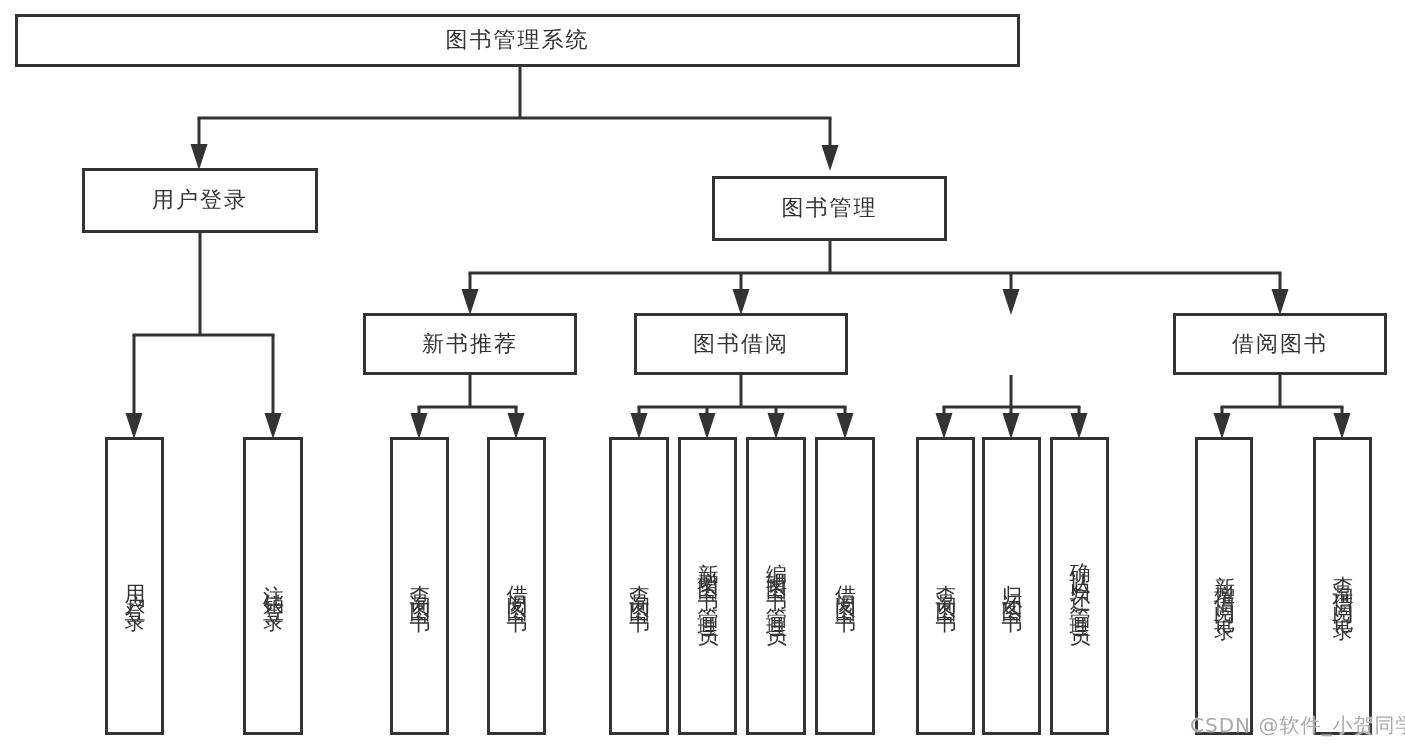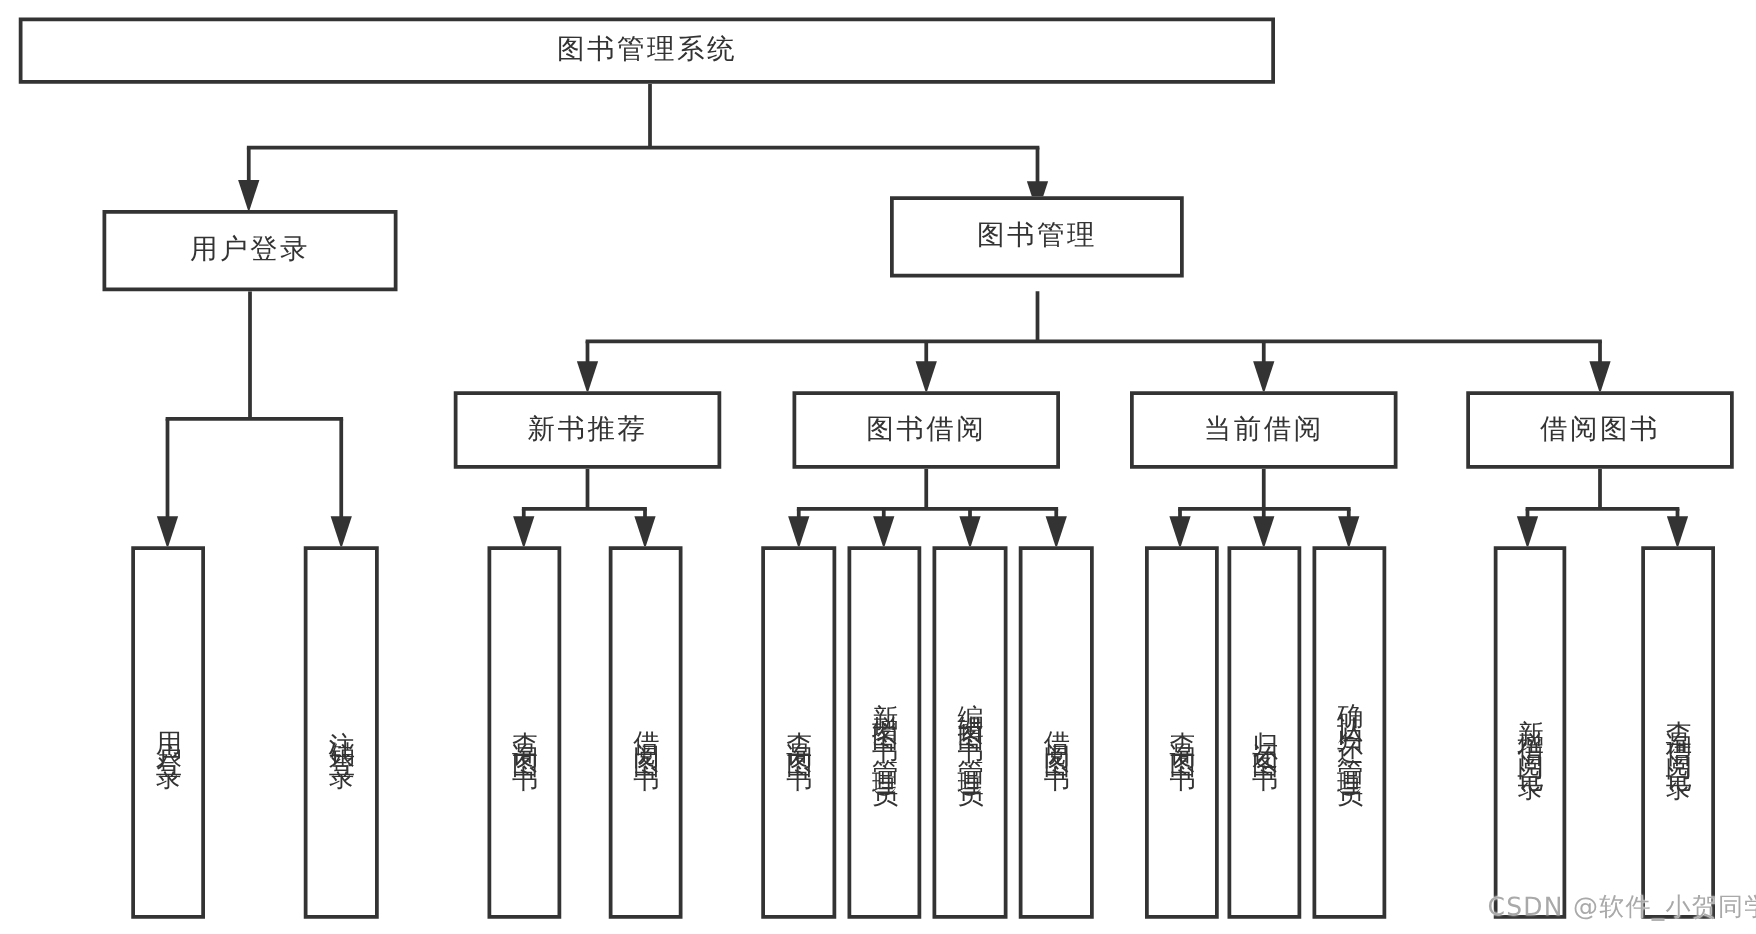--- a/index.html
+++ b/index.html
@@ -117,32 +117,29 @@
     </g>
   </svg>
 
   <div class="box" style="left:15px;top:14px;width:1005px;height:53px">
     <span>图书管理系统</span>
   </div>
 
   <div class="box" style="left:82px;top:168px;width:236px;height:65px">
     <span>用户登录</span>
   </div>
-  <div class="box" style="left:712px;top:157px;width:235px;height:65px">
+  <div class="box" style="left:712px;top:176px;width:235px;height:65px">
     <span>图书管理</span>
   </div>
 
   <div class="box" style="left:363px;top:313px;width:214px;height:62px">
     <span>新书推荐</span>
   </div>
   <div class="box" style="left:634px;top:313px;width:214px;height:62px">
     <span>图书借阅</span>
-  </div>
-  <div class="box" style="left:904px;top:313px;width:214px;height:62px">
-    <span>当前借阅</span>
   </div>
   <div class="box" style="left:1173px;top:313px;width:214px;height:62px">
     <span>借阅图书</span>
   </div>
 
   <div class="box v" style="left:105px;top:437px;width:59px;height:298px">
     <span>用户登录</span>
   </div>
   <div class="box v" style="left:243px;top:437px;width:60px;height:298px">
     <span>注销登录</span>

